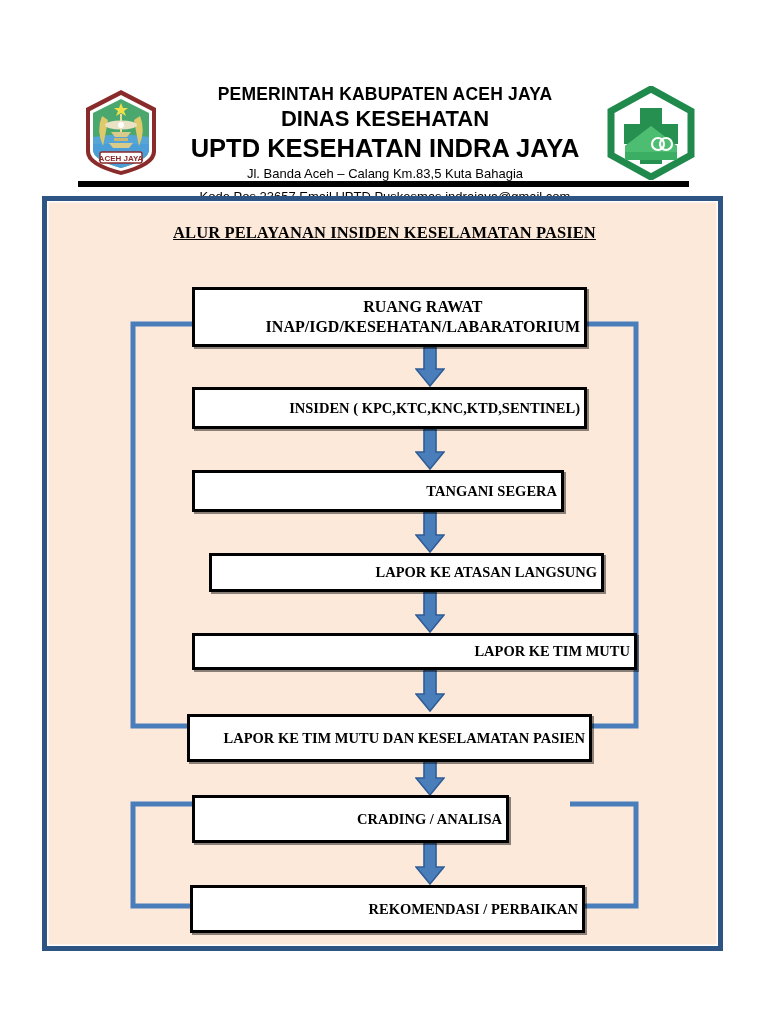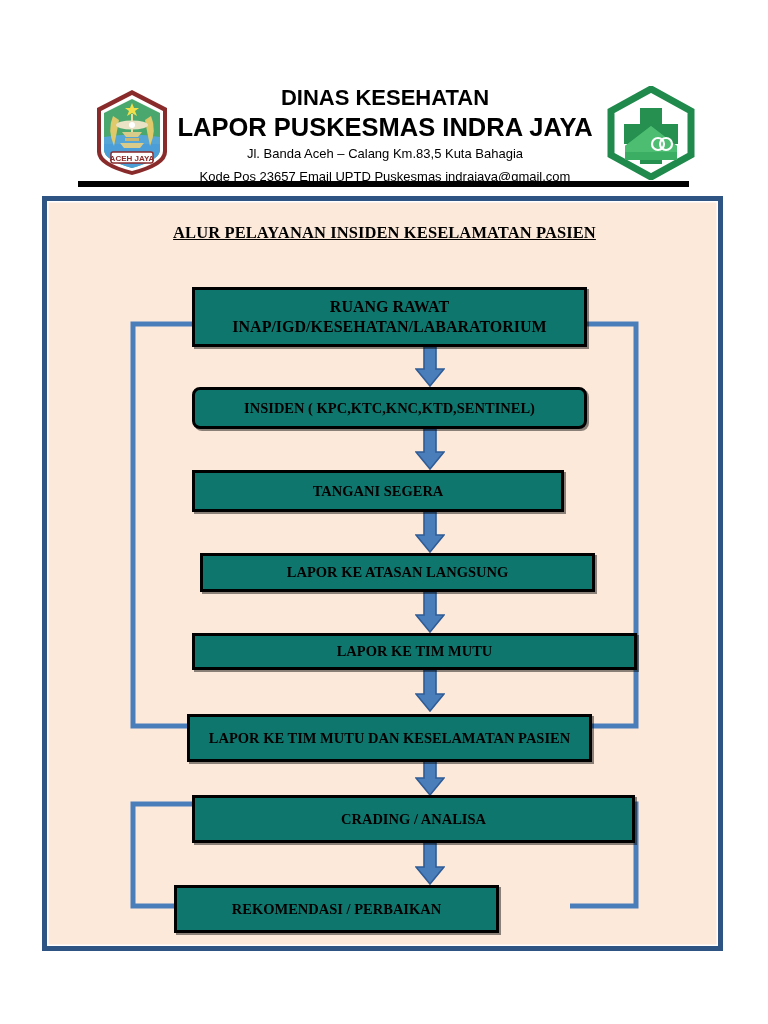--- a/index.html
+++ b/index.html
@@ -18,21 +18,21 @@
   
   .letterhead {
     position: absolute;
     left: 0;
     top: 0;
     width: 768px;
     height: 195px;
   }
   .logo-left {
     position: absolute;
-    left: 89px;
+    left: 78px;
     top: 86px;
     width: 86px;
     height: 92px;
   }
   .logo-right {
     position: absolute;
     left: 603px;
     top: 86px;
     width: 96px;
     height: 94px;
@@ -116,26 +116,26 @@
     font-weight: bold;
     font-size: 16.5px;
     color: #000;
     text-decoration: underline;
     letter-spacing: .1px;
   }
 
   
   .node {
     position: absolute;
-    background: #0f766e;
+    background: #ffffff;
     border: 3px solid #000000;
     box-sizing: border-box;
     display: flex;
     align-items: center;
-    justify-content: center;
+    justify-content: flex-end;
     text-align: center;
     font-family: "Liberation Serif", serif;
     font-weight: bold;
     font-size: 14.5px;
     color: #000;
     line-height: 1.28;
     z-index: 4;
     box-shadow: 2px 2px 0 rgba(0,0,0,.45);
   }
   .node .txt { padding: 0 4px; }
@@ -173,22 +173,23 @@
       <ellipse cx="43" cy="39" rx="3" ry="3" fill="#ffffff"></ellipse>
       <path d="M33 46 L53 46 L49 51 L37 51 Z" fill="#d9cb8a"></path>
       <rect x="36" y="52" width="14" height="3" fill="#c9b771"></rect>
       <path d="M31 57 L55 57 L51 62 L35 62 Z" fill="#d9cb8a"></path>
       <rect x="22" y="66" width="42" height="11" rx="2" fill="#ffffff" stroke="#8a2b2b" stroke-width="1.4"></rect>
       <text x="43" y="74.5" font-family="Liberation Sans, sans-serif" font-size="8" font-weight="bold" fill="#8a2b2b" text-anchor="middle">ACEH JAYA</text>
     </svg>
   </div>
 
   <div class="header-text">
+    <div class="hl1">PEMERINTAH KABUPATEN ACEH JAYA</div>
     <div class="hl2">DINAS KESEHATAN</div>
-    <div class="hl3">LAPOR PUSKESMAS INDRA JAYA</div>
+    <div class="hl3">UPTD KESEHATAN INDRA JAYA</div>
     <div class="hl4">Jl. Banda Aceh – Calang Km.83,5 Kuta Bahagia</div>
     <div class="hl5">Kode Pos 23657 Email UPTD Puskesmas indrajaya@gmail.com</div>
   </div>
 
   <div class="logo-right">
     <svg viewBox="0 0 96 94" width="96" height="94">
       <polygon points="48,3 88,25 88,69 48,91 8,69 8,25" fill="none" stroke="#1f8a4c" stroke-width="7"></polygon>
       <polygon points="48,10 82,29 82,65 48,84 14,65 14,29" fill="#ffffff"></polygon>
       <path d="M37 22 L59 22 L59 38 L75 38 L75 58 L59 58 L59 78 L37 78 L37 58 L21 58 L21 38 L37 38 Z" fill="#25904f"></path>
       <path d="M48 40 L74 60 L74 74 L22 74 L22 60 Z" fill="#3cae63"></path>
@@ -236,41 +237,41 @@
         <div>INAP/IGD/KESEHATAN/LABARATORIUM</div>
       </div>
     </div>
 
     <div class="arrow" style="left:368px; top:146px; height:40px;">
       <svg viewBox="0 0 30 40" preserveAspectRatio="none">
         <path d="M9 0 L21 0 L21 22 L29 22 L15 39 L1 22 L9 22 Z" fill="#4a7ebb" stroke="#2f5c96" stroke-width="1.6"></path>
       </svg>
     </div>
 
-    <div class="node" style="left:145px; top:186px; width:395px; height:42px;border-radius:8px;">
+    <div class="node" style="left:145px; top:186px; width:395px; height:42px;">
       <div class="txt">INSIDEN ( KPC,KTC,KNC,KTD,SENTINEL)</div>
     </div>
 
     <div class="arrow" style="left:368px; top:228px; height:41px;">
       <svg viewBox="0 0 30 41" preserveAspectRatio="none">
         <path d="M9 0 L21 0 L21 23 L29 23 L15 40 L1 23 L9 23 Z" fill="#4a7ebb" stroke="#2f5c96" stroke-width="1.6"></path>
       </svg>
     </div>
 
     <div class="node" style="left:145px; top:269px; width:372px; height:42px;">
       <div class="txt">TANGANI SEGERA</div>
     </div>
 
     <div class="arrow" style="left:368px; top:311px; height:41px;">
       <svg viewBox="0 0 30 41" preserveAspectRatio="none">
         <path d="M9 0 L21 0 L21 23 L29 23 L15 40 L1 23 L9 23 Z" fill="#4a7ebb" stroke="#2f5c96" stroke-width="1.6"></path>
       </svg>
     </div>
 
-    <div class="node" style="left:153px; top:352px; width:395px; height:39px;">
+    <div class="node" style="left:162px; top:352px; width:395px; height:39px;">
       <div class="txt">LAPOR KE ATASAN LANGSUNG</div>
     </div>
 
     <div class="arrow" style="left:368px; top:391px; height:41px;">
       <svg viewBox="0 0 30 41" preserveAspectRatio="none">
         <path d="M9 0 L21 0 L21 23 L29 23 L15 40 L1 23 L9 23 Z" fill="#4a7ebb" stroke="#2f5c96" stroke-width="1.6"></path>
       </svg>
     </div>
 
     <div class="node" style="left:145px; top:432px; width:445px; height:37px;">
@@ -286,28 +287,28 @@
     <div class="node" style="left:140px; top:505px; width:405px; height:48px;margin-top:8px;">
       <div class="txt">LAPOR KE TIM MUTU DAN KESELAMATAN PASIEN</div>
     </div>
 
     <div class="arrow" style="left:368px; top:553px; height:42px;">
       <svg viewBox="0 0 30 42" preserveAspectRatio="none">
         <path d="M9 0 L21 0 L21 24 L29 24 L15 41 L1 24 L9 24 Z" fill="#4a7ebb" stroke="#2f5c96" stroke-width="1.6"></path>
       </svg>
     </div>
 
-    <div class="node" style="left:145px; top:594px; width:443px; height:48px;">
+    <div class="node" style="left:145px; top:594px; width:317px; height:48px;">
       <div class="txt">CRADING / ANALISA</div>
     </div>
 
     <div class="arrow" style="left:368px; top:642px; height:42px;">
       <svg viewBox="0 0 30 42" preserveAspectRatio="none">
         <path d="M9 0 L21 0 L21 24 L29 24 L15 41 L1 24 L9 24 Z" fill="#4a7ebb" stroke="#2f5c96" stroke-width="1.6"></path>
       </svg>
     </div>
 
-    <div class="node" style="left:127px; top:684px; width:325px; height:48px;">
+    <div class="node" style="left:143px; top:684px; width:395px; height:48px;">
       <div class="txt">REKOMENDASI / PERBAIKAN</div>
     </div>
 
   </div>
 </div>
 
 </body></html>

